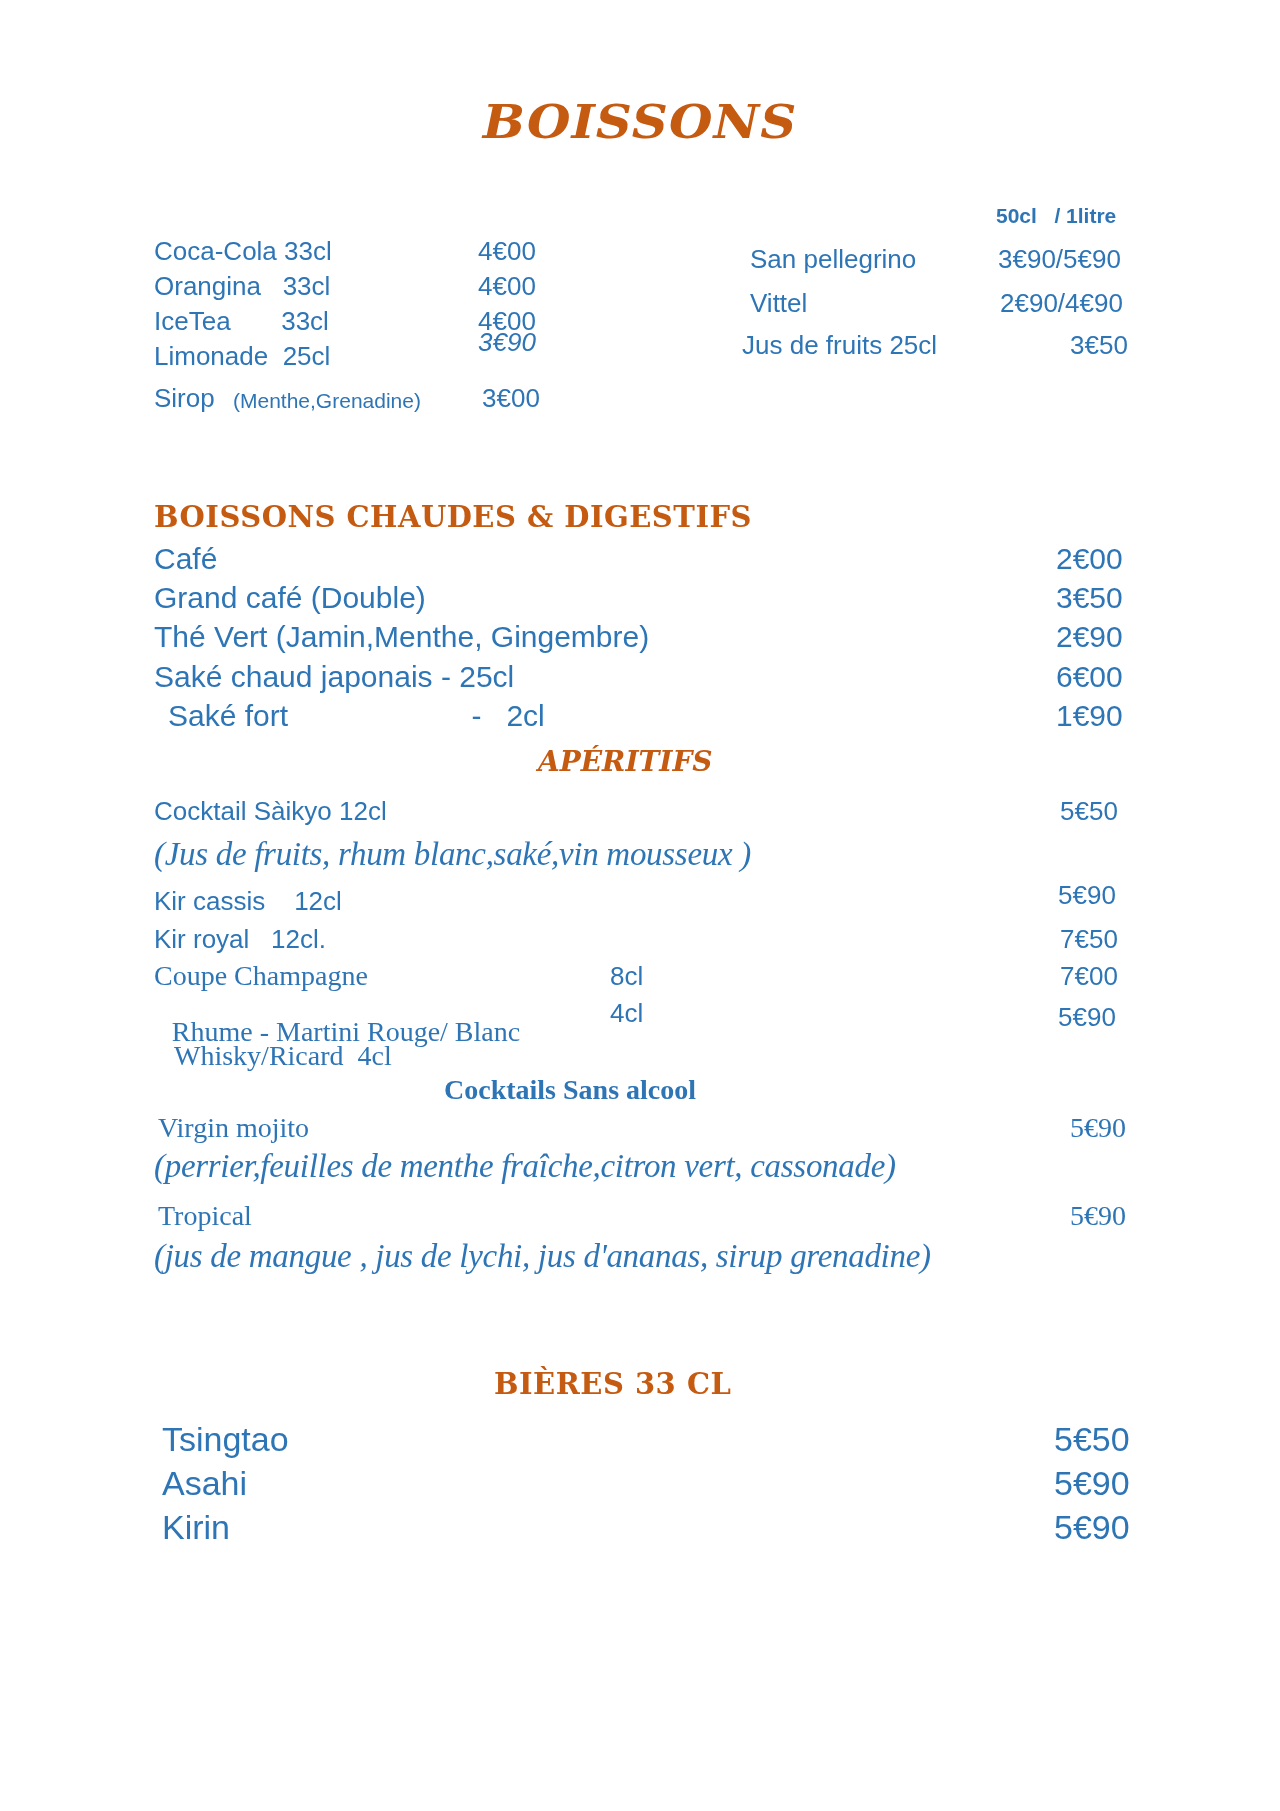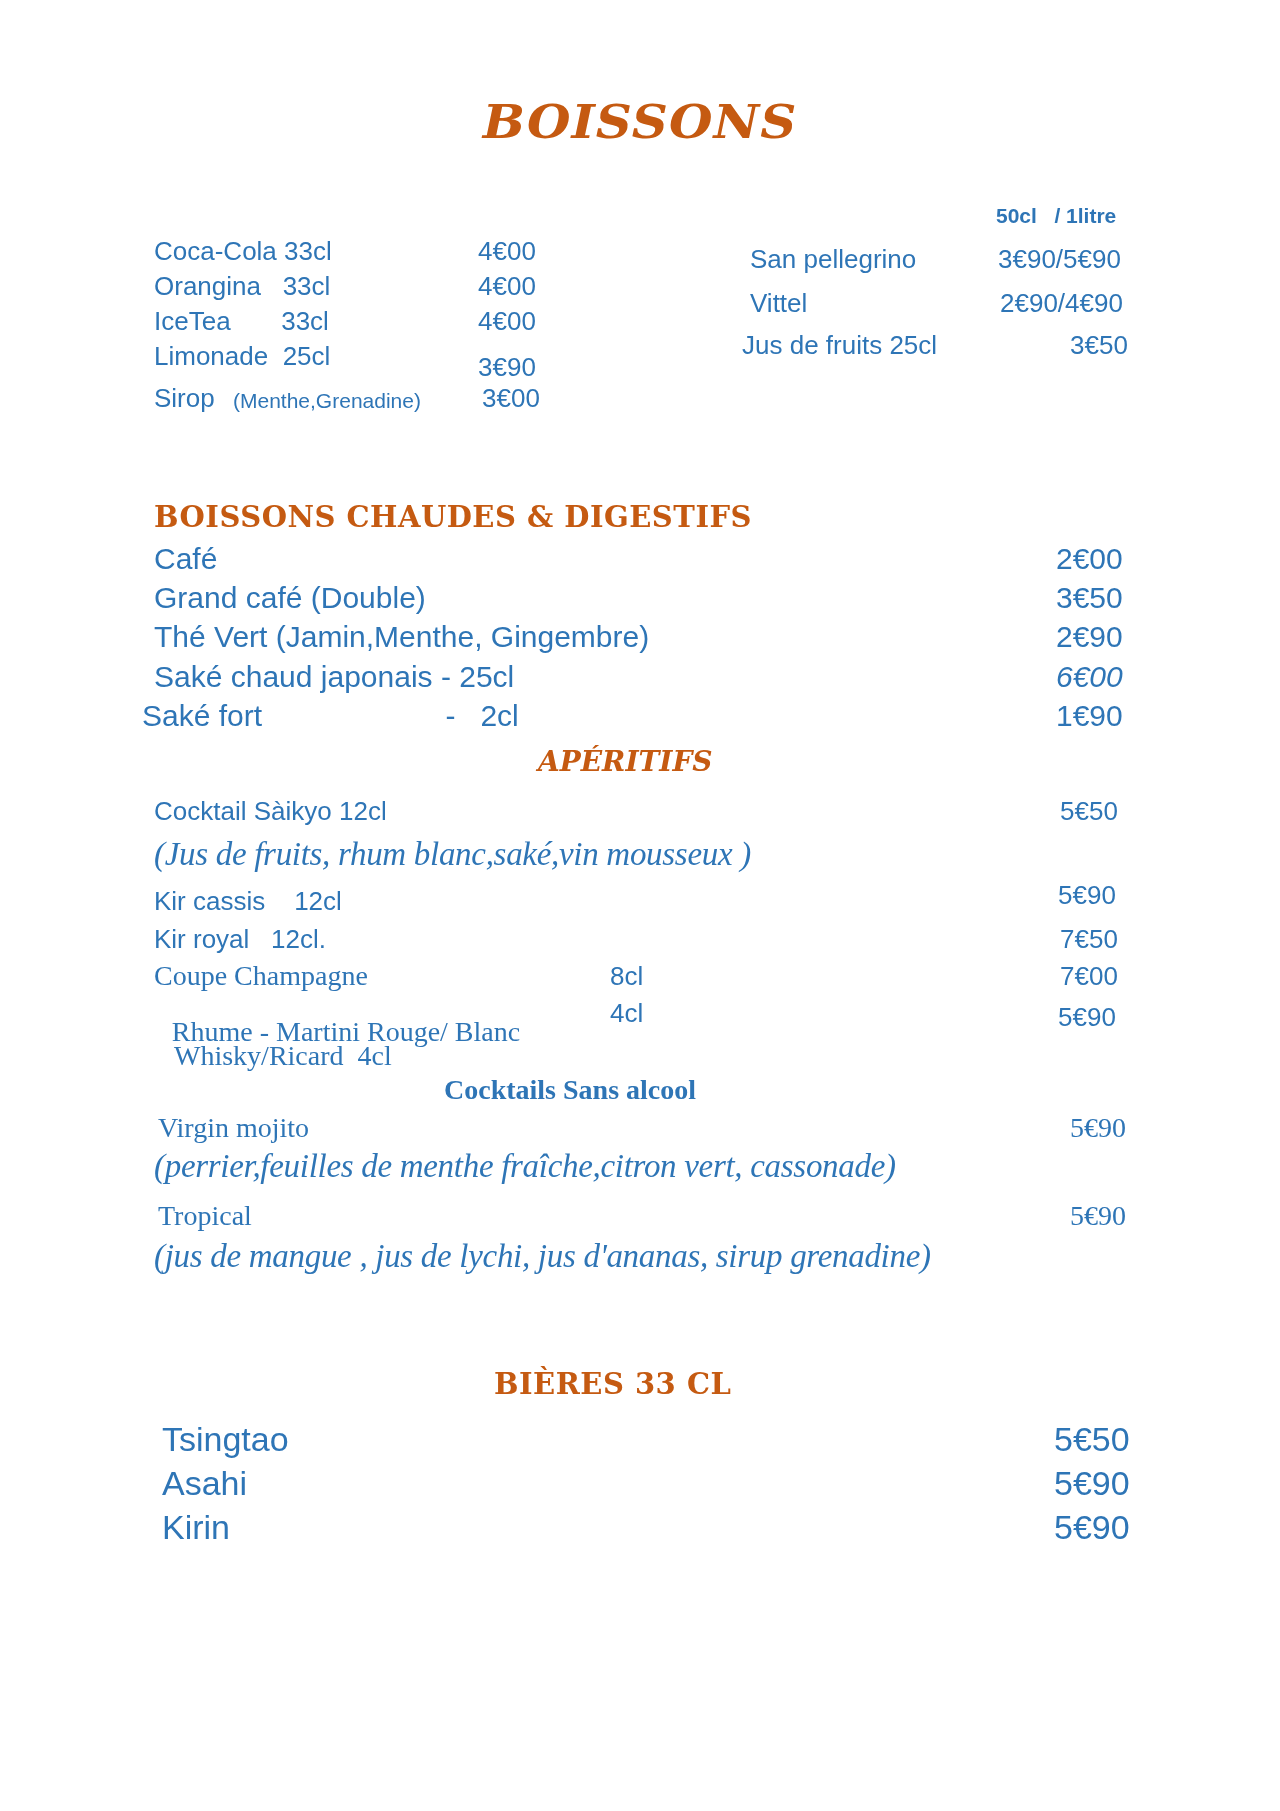--- a/index.html
+++ b/index.html
@@ -62,21 +62,21 @@
   <div class="abs sans25" style="left:154px; top:236px;">Coca-Cola 33cl</div>
   <div class="abs sans25" style="left:478px; top:236px;">4€00</div>
 
   <div class="abs sans25" style="left:154px; top:271px;">Orangina   33cl</div>
   <div class="abs sans25" style="left:478px; top:271px;">4€00</div>
 
   <div class="abs sans25" style="left:154px; top:306px;">IceTea       33cl</div>
   <div class="abs sans25" style="left:478px; top:306px;">4€00</div>
 
   <div class="abs sans25" style="left:154px; top:341px;">Limonade  25cl</div>
-  <div class="abs sans25" style="left:478px; top:352px;">3€90</div>
+  <div class="abs sans25" style="left:478px; top:327px;font-style:italic;">3€90</div>
 
   <div class="abs sans25" style="left:154px; top:383px;">Sirop</div>
   <div class="abs small-sans" style="left:233px; top:389px;">(Menthe,Grenadine)</div>
   <div class="abs sans25" style="left:482px; top:383px;">3€00</div>
 
   <div class="abs bold-sans" style="left:996px; top:204px;">50cl   / 1litre</div>
 
   <div class="abs sans25" style="left:750px; top:244px;">San pellegrino</div>
   <div class="abs sans25" style="left:998px; top:244px;">3€90/5€90</div>
 
@@ -93,23 +93,23 @@
   <div class="abs sans29" style="left:154px; top:542px;">Café</div>
   <div class="abs sans29" style="left:1056px; top:542px;">2€00</div>
 
   <div class="abs sans29" style="left:154px; top:581px;">Grand café (Double)</div>
   <div class="abs sans29" style="left:1056px; top:581px;">3€50</div>
 
   <div class="abs sans29" style="left:154px; top:620px;">Thé Vert (Jamin,Menthe, Gingembre)</div>
   <div class="abs sans29" style="left:1056px; top:620px;">2€90</div>
 
   <div class="abs sans29" style="left:154px; top:660px;">Saké chaud japonais - 25cl</div>
-  <div class="abs sans29" style="left:1056px; top:660px;font-style:italic;">6€00</div>
+  <div class="abs sans29" style="left:1056px; top:660px;">6€00</div>
 
-  <div class="abs sans29" style="left:142px; top:699px;">Saké fort                      -   2cl</div>
+  <div class="abs sans29" style="left:168px; top:699px;">Saké fort                      -   2cl</div>
   <div class="abs sans29" style="left:1056px; top:699px;">1€90</div>
 </section>
 
 <section>
   <div class="abs orange sec-head-italic" style="left:538px; top:745px;">APÉRITIFS</div>
 
   <div class="abs sans25" style="left:154px; top:796px;">Cocktail Sàikyo 12cl</div>
   <div class="abs sans25" style="left:1060px; top:796px;">5€50</div>
   <div class="abs script" style="left:154px; top:836px;">(Jus de fruits, rhum blanc,saké,vin mousseux )</div>
 

